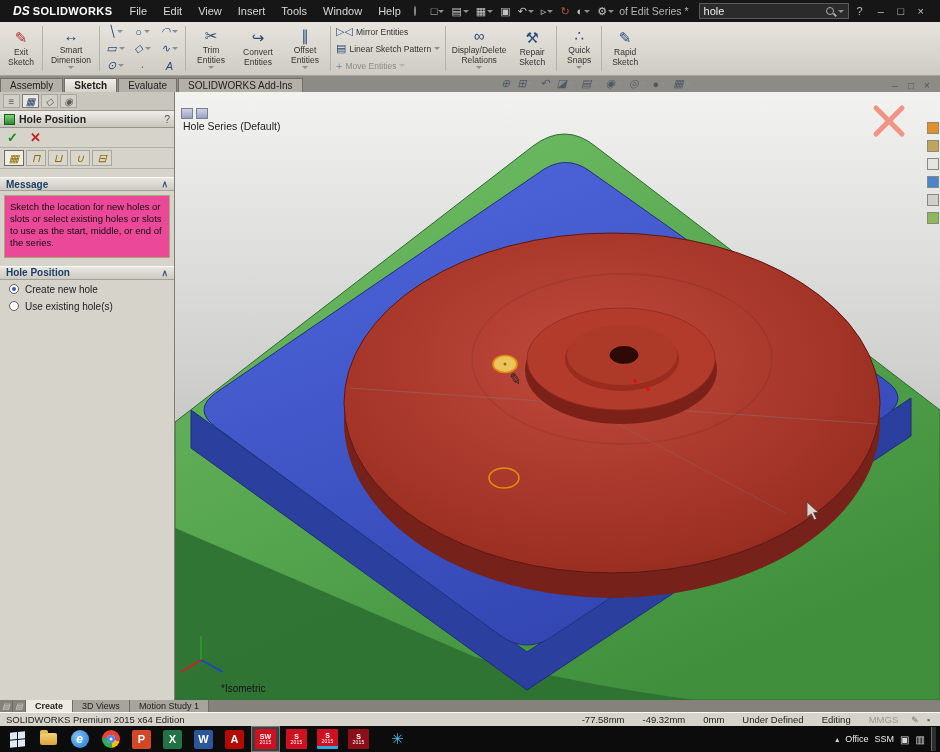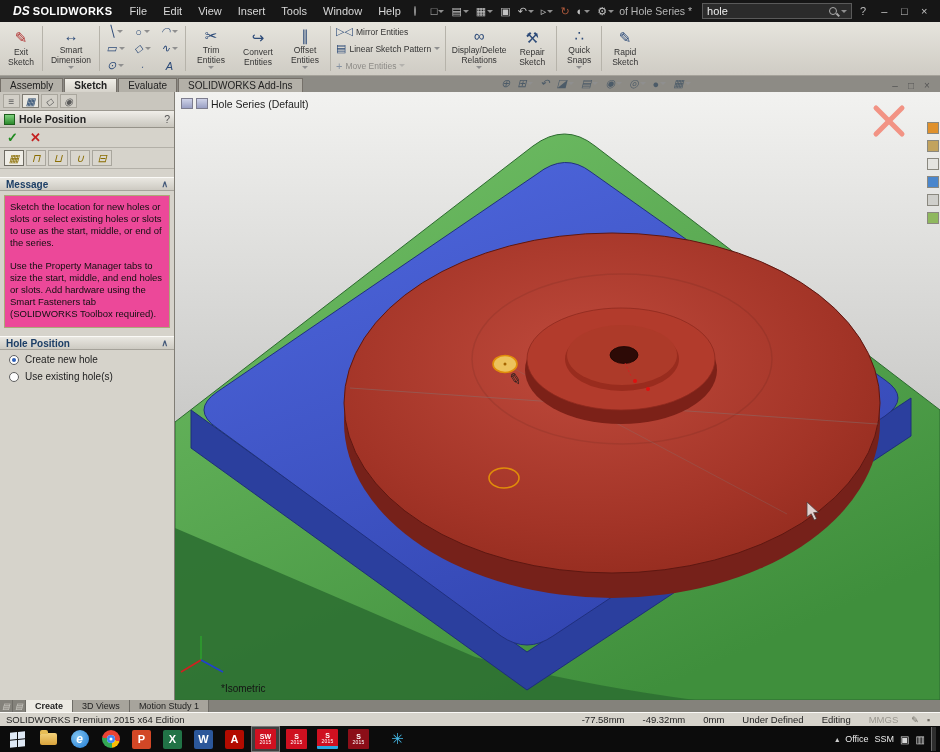--- a/index.html
+++ b/index.html
@@ -70,21 +70,21 @@
   .chev { margin-left:auto; color:#44597a; font-weight:bold; font-size:9px; font-style:normal; }
   .msgbox { margin:4px 4px 0; background:#ec4899; border:1px solid #aba878; padding:5px 5px 7px; font-size:9.5px; line-height:1.28; color:#101010; }
   .msgbox p + p { margin-top:10px; }
   .radio { display:flex; align-items:center; gap:6px; padding:4px 9px 2px; }
   .rdot { width:10px; height:10px; border-radius:50%; border:1px solid #5f5f5f; background:#fdfdfd; position:relative; flex:0 0 10px; }
   .rdot.sel::after { content:""; position:absolute; inset:2px; border-radius:50%; background:#2d5fb8; }
 
   
   .viewport { position:relative; flex:1 1 auto; min-width:0; overflow:hidden; }
   .viewport svg { display:block; }
-  .vtopleft { position:absolute; top:6px; left:6px; display:flex; flex-direction:row; gap:1px; }
+  .vtopleft { position:absolute; top:16px; left:6px; display:flex; flex-direction:column; gap:1px; }
   .vicons { display:flex; gap:3px; }
   .vic { width:12px; height:11px; border:1px solid #7d7d8f; background:linear-gradient(#cfd3e8,#9aa0c4); }
   .configlabel { font-size:10.5px; color:#1d1d1d; padding-left:2px; }
   .taskstrip { position:absolute; right:1px; top:30px; display:flex; flex-direction:column; gap:6px; }
   .tsicon { width:12px; height:12px; border:1px solid #8a887f; }
   .isolabel { position:absolute; left:46px; bottom:6px; font-size:10px; color:#141414; }
 
   
   .sheetbar { height:12px; flex:0 0 12px; background:#84827b; display:flex; align-items:stretch; font-size:9px; color:#1e1e1e; }
   .sbicon { width:13px; display:flex; align-items:center; justify-content:center; color:#d5d3cc; font-size:8px; border-right:1px solid #6e6c66; font-style:normal; }
@@ -168,21 +168,21 @@
         </span>
       <span class="qbtn">
           <i>◐</i>
           <b class="car"></b>
         </span>
       <span class="qbtn">
           <i>⚙</i>
           <b class="car"></b>
         </span>
     </div>
-    <div class="doctitle">of Hole Series *</div>
+    <div class="doctitle">of Edit Series *</div>
     <div class="search">
       <input value="hole" style="">
       <span class="mag"></span>
       <b class="car"></b>
     </div>
     <span class="hbtn">?</span>
     <div class="winbtns">
       <span class="wb">–</span>
       <span class="wb">□</span>
       <span class="wb">×</span>
@@ -382,21 +382,20 @@
         <span class="htab">
             <i>⊟</i>
           </span>
       </div>
       <div class="sechdr">
         <span>Message</span>
         <i class="chev">∧</i>
       </div>
       <div class="msgbox">
         <p>Sketch the location for new holes or slots or select existing holes or slots to use as the start, middle, or end of the series.</p>
-        <p>Use the Property Manager tabs to size the start, middle, and end holes or slots. Add hardware using the Smart Fasteners tab (SOLIDWORKS Toolbox required).</p>
       </div>
       <div class="sechdr">
         <span>Hole Position</span>
         <i class="chev">∧</i>
       </div>
       <div class="radio">
         <span class="rdot sel"></span>
         <span>Create new hole</span>
       </div>
       <div class="radio">

